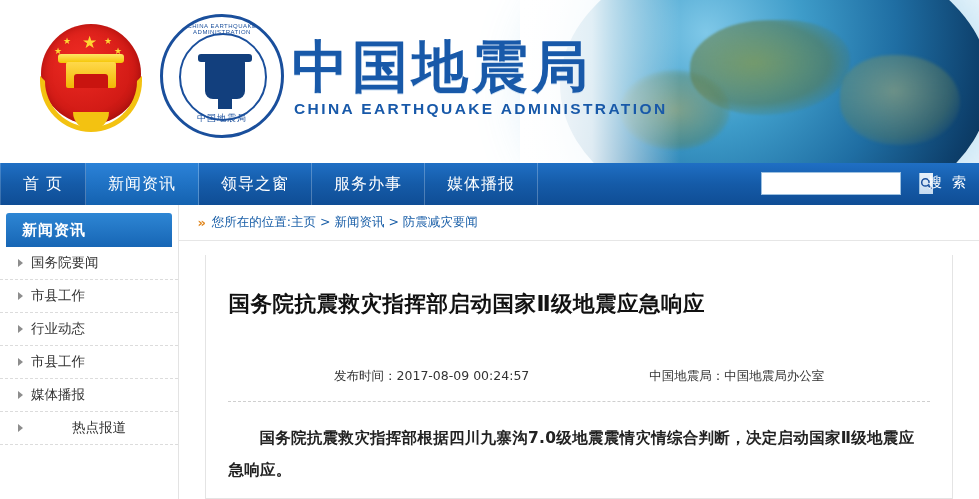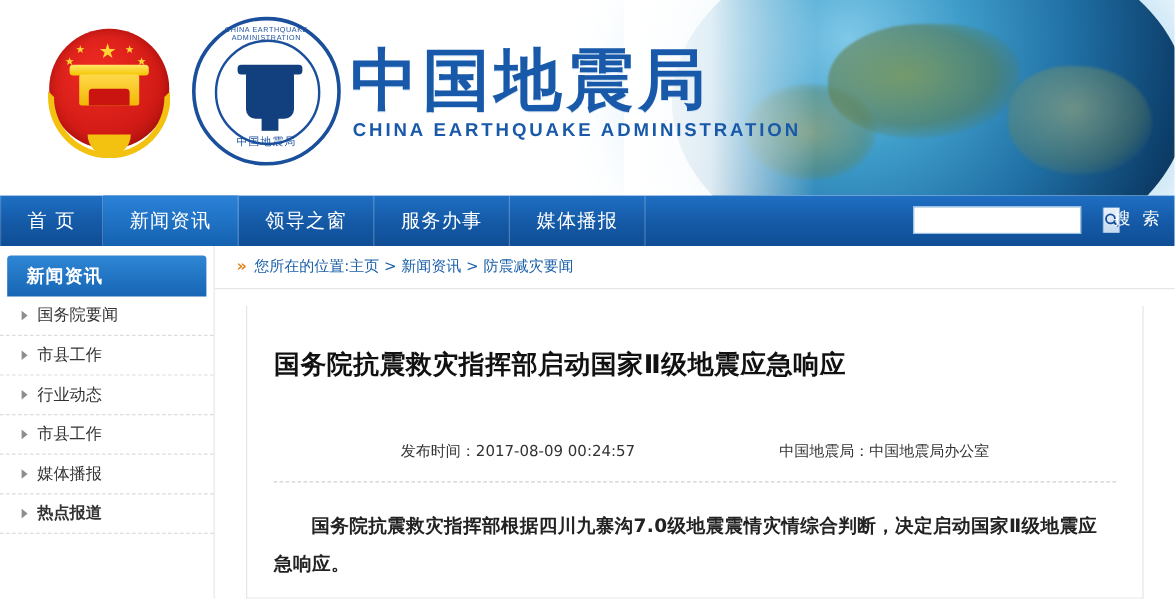--- a/index.html
+++ b/index.html
@@ -268,21 +268,21 @@
   }
   .side-item .arrow {
     width: 0; height: 0;
     border-left: 5px solid #8d8d8d;
     border-top: 4px solid transparent;
     border-bottom: 4px solid transparent;
     margin-right: 8px;
   }
   .side-item.active { color: #1463b0; font-weight: bold; }
   .side-item.active .arrow { border-left-color: #1463b0; }
-  .side-item.bold { font-weight: bold; }
+  .side-item.bold { font-weight: normal; gap: 41px; }
 
   .main {
     flex: 1 1 auto;
     position: relative;
     padding: 0;
     background: #ffffff;
   }
   .breadcrumb {
     height: 36px;
     display: flex; align-items: center;

